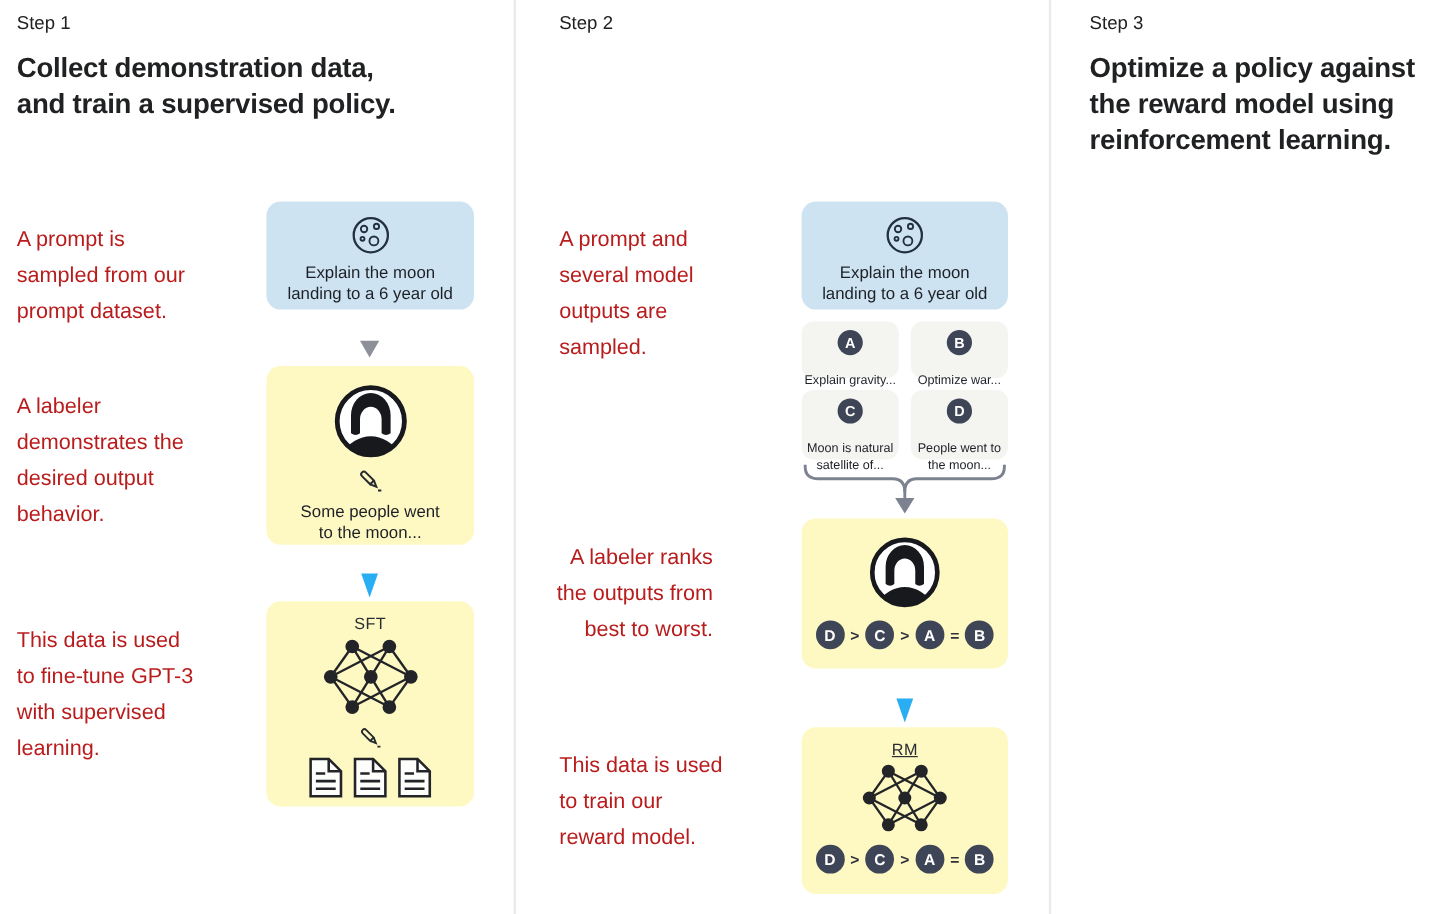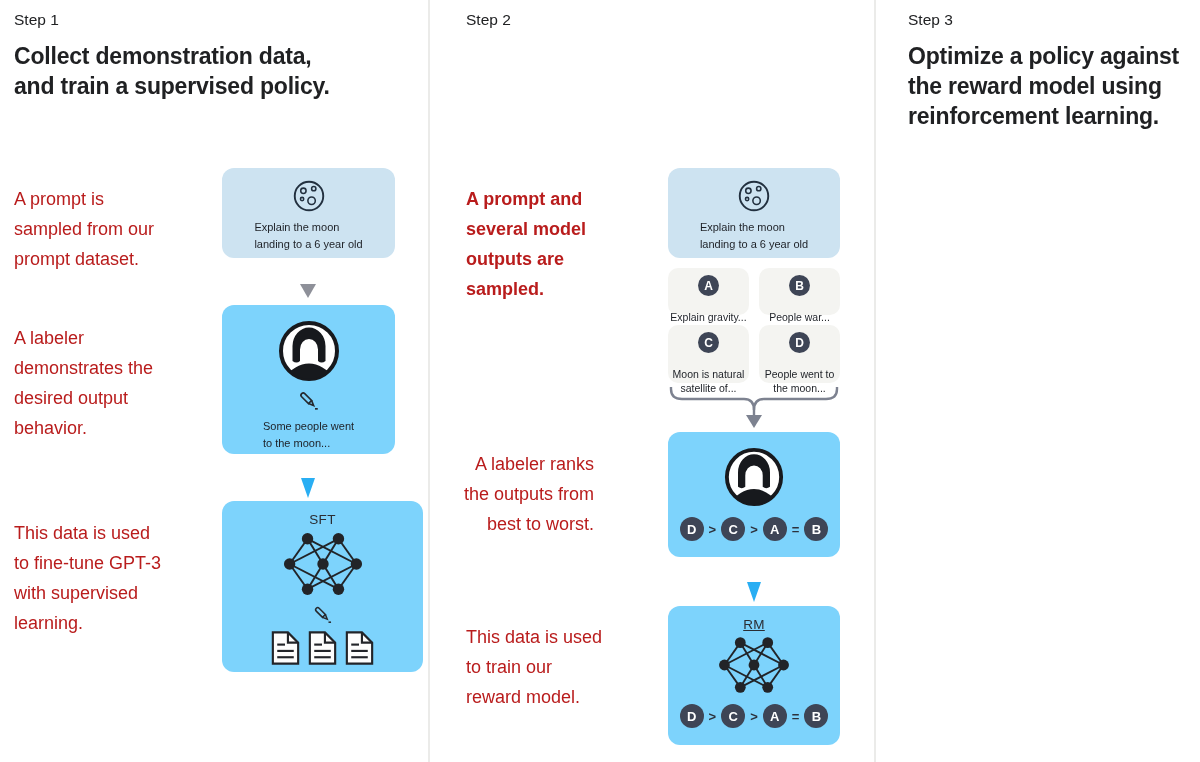--- a/index.html
+++ b/index.html
@@ -5,24 +5,24 @@
   html,body{margin:0;padding:0;background:#fff;}
   .canvas{
     position:relative;width:1200px;height:762px;background:#ffffff;overflow:hidden;
     font-family:"Liberation Sans","DejaVu Sans",sans-serif;color:#202123;
   }
   .divider{position:absolute;top:0;bottom:0;width:2px;background:#ebebe9;}
   .step-label{position:absolute;font-size:15.5px;color:#202123;white-space:pre;}
   .step-title{position:absolute;font-size:23px;font-weight:700;line-height:30px;
     letter-spacing:-0.2px;white-space:pre;margin:0;}
   .para{position:absolute;font-size:18px;line-height:30px;white-space:pre;color:#b91c1c;}
-  .box{position:absolute;background:#7dd3fc;border-radius:12px;display:flex;
+  .box{position:absolute;background:#fef9c3;border-radius:12px;display:flex;
     flex-direction:column;align-items:center;}
   .box.blue{background:#cde3f1;}
-  .box-caption{font-size:11px;line-height:16.5px;text-align:left;white-space:pre;color:#1d2026;}
+  .box-caption{font-size:14px;line-height:16.5px;text-align:center;white-space:pre;color:#1d2026;}
   .model-label{font-size:13.5px;color:#2a2d33;letter-spacing:0.3px;}
   .arrow{position:absolute;width:0;height:0;}
   .arrow.gray{border-left:8px solid transparent;border-right:8px solid transparent;
     border-top:14px solid #8e9099;}
   .arrow.blue{border-left:7px solid transparent;border-right:7px solid transparent;
     border-top:20px solid #29aef3;}
   .out-box{position:absolute;background:#f4f4f1;border-radius:10px;display:flex;
     flex-direction:column;align-items:center;}
   .out-caption{font-size:10.5px;line-height:13.5px;text-align:center;white-space:pre;
     color:#1d2026;margin-top:15px;}
@@ -98,21 +98,21 @@
         </g>
         <path d="M19.5 21.5 L22.5 21.5" stroke="#26292e" stroke-width="1.8"></path>
       </svg>
     </span>
     <div class="box-caption" style="margin-top:5px;">Some people went
 to the moon...</div>
   </div>
 
   <div class="arrow blue" style="left:301px;top:478px;"></div>
 
-  <div class="box" style="left:222px;top:501px;width:201px;height:171px;">
+  <div class="box" style="left:222px;top:501px;width:173px;height:171px;">
     <div class="model-label" style="margin-top:11px;">SFT</div>
     <span style="margin-top:2px;">
       <svg width="88" height="70" viewBox="0 0 100 86">
         <g stroke="#222428" stroke-width="2.4">
           <line x1="31" y1="12" x2="9" y2="43"></line>
             <line x1="31" y1="12" x2="50" y2="43"></line>
             <line x1="31" y1="12" x2="91" y2="43"></line>
           <line x1="69" y1="12" x2="9" y2="43"></line>
             <line x1="69" y1="12" x2="50" y2="43"></line>
             <line x1="69" y1="12" x2="91" y2="43"></line>
@@ -169,21 +169,21 @@
           <line x1="7" y1="15" x2="15" y2="15" stroke="#222428" stroke-width="2.2"></line>
           <line x1="7" y1="21.5" x2="24" y2="21.5" stroke="#222428" stroke-width="2.2"></line>
           <line x1="7" y1="28" x2="24" y2="28" stroke="#222428" stroke-width="2.2"></line>
         </svg>
       </span>
     </div>
   </div>
 
   <div class="step-label" style="left:466px;top:11px;">Step 2</div>
 
-  <p class="para" style="left:466px;top:166px;font-weight:bold;">A prompt and
+  <p class="para" style="left:466px;top:166px;">A prompt and
 several model
 outputs are
 sampled.</p>
   <p class="para" style="left:464px;top:431px;text-align:right;">A labeler ranks
 the outputs from
 best to worst.</p>
   <p class="para" style="left:466px;top:604px;">This data is used
 to train our
 reward model.</p>
 
@@ -200,21 +200,21 @@
     <div class="box-caption" style="margin-top:4px;">Explain the moon
 landing to a 6 year old</div>
   </div>
 
   <div class="out-box" style="left:668px;top:268px;width:81px;height:47px;">
     <span class="badge sm">A</span>
     <div class="out-caption">Explain gravity...</div>
   </div>
   <div class="out-box" style="left:759px;top:268px;width:81px;height:47px;">
     <span class="badge sm">B</span>
-    <div class="out-caption">People war...</div>
+    <div class="out-caption">Optimize war...</div>
   </div>
   <div class="out-box" style="left:668px;top:325px;width:81px;height:58px;">
     <span class="badge sm">C</span>
     <div class="out-caption">Moon is natural
 satellite of...</div>
   </div>
   <div class="out-box" style="left:759px;top:325px;width:81px;height:58px;">
     <span class="badge sm">D</span>
     <div class="out-caption">People went to
 the moon...</div>

